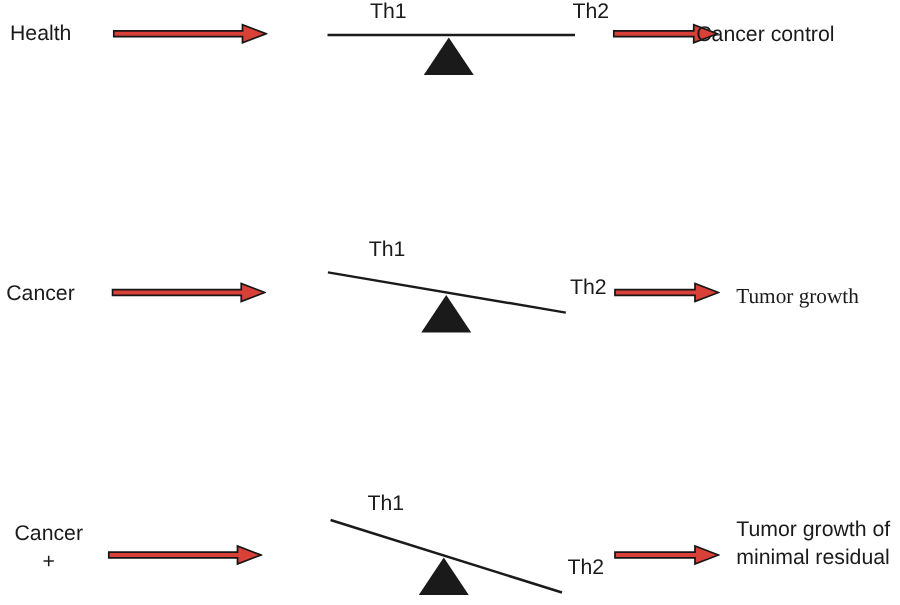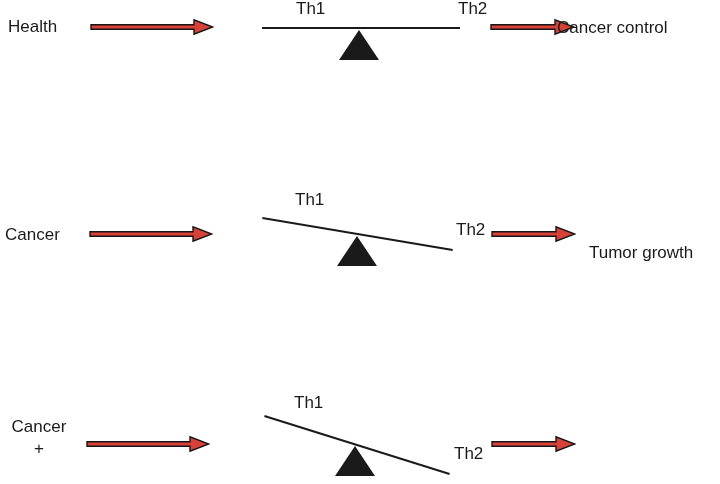--- a/index.html
+++ b/index.html
@@ -78,21 +78,21 @@
     <span class="pan-label" style="left:263px; top:191px;">Th1</span>
     <span class="pan-label" style="left:424px; top:221px;">Th2</span>
 
     <div class="beam" style="left: 261px; top: 233px; width: 193px; transform: rotate(9.6deg);"></div>
     <div class="fulcrum" style="left:337px; top:236px;"></div>
 
     <svg class="arrow" style="left:491px; top:225px;" width="85" height="18" viewBox="0 0 85 18">
       <polygon points="1,6.7 65,6.7 65,1.8 83.8,9 65,16.2 65,11.3 1,11.3" stroke-width="1.4" stroke-linejoin="miter" fill="#d84038" stroke="#161616"></polygon>
     </svg>
 
-    <div class="label" style="left:589px; top:242px;">Tumor growth</div>
+    <div class="label" style="left:589px; top:226px;font-family:Liberation Serif, serif;">Tumor growth</div>
   </div>
 
   <div>
     <div class="label block-center" style="left:6px; top:416px; width:66px;">
       <div>Cancer</div>
       <div>+</div>
     </div>
 
     <svg class="arrow" style="left:86px; top:435px;" width="124" height="18" viewBox="0 0 124 18">
       <polygon points="1,6.7 104,6.7 104,1.8 122.8,9 104,16.2 104,11.3 1,11.3" stroke-width="1.4" stroke-linejoin="miter" fill="#d84038" stroke="#161616"></polygon>
@@ -102,16 +102,18 @@
     <span class="pan-label" style="left:422px; top:445px;">Th2</span>
 
     <div class="beam" style="left: 260px; top: 444px; width: 194px; transform: rotate(17.4deg);"></div>
     <div class="fulcrum" style="left:335px; top:446px;"></div>
 
     <svg class="arrow" style="left:491px; top:435px;" width="85" height="18" viewBox="0 0 85 18">
       <polygon points="1,6.7 65,6.7 65,1.8 83.8,9 65,16.2 65,11.3 1,11.3" stroke-width="1.4" stroke-linejoin="miter" fill="#d84038" stroke="#161616"></polygon>
     </svg>
 
     <div class="label" style="left:589px; top:413px;">
+      <div>Tumor growth of</div>
+      <div>minimal residual</div>
     </div>
   </div>
 
 </div>
 
 </body></html>

